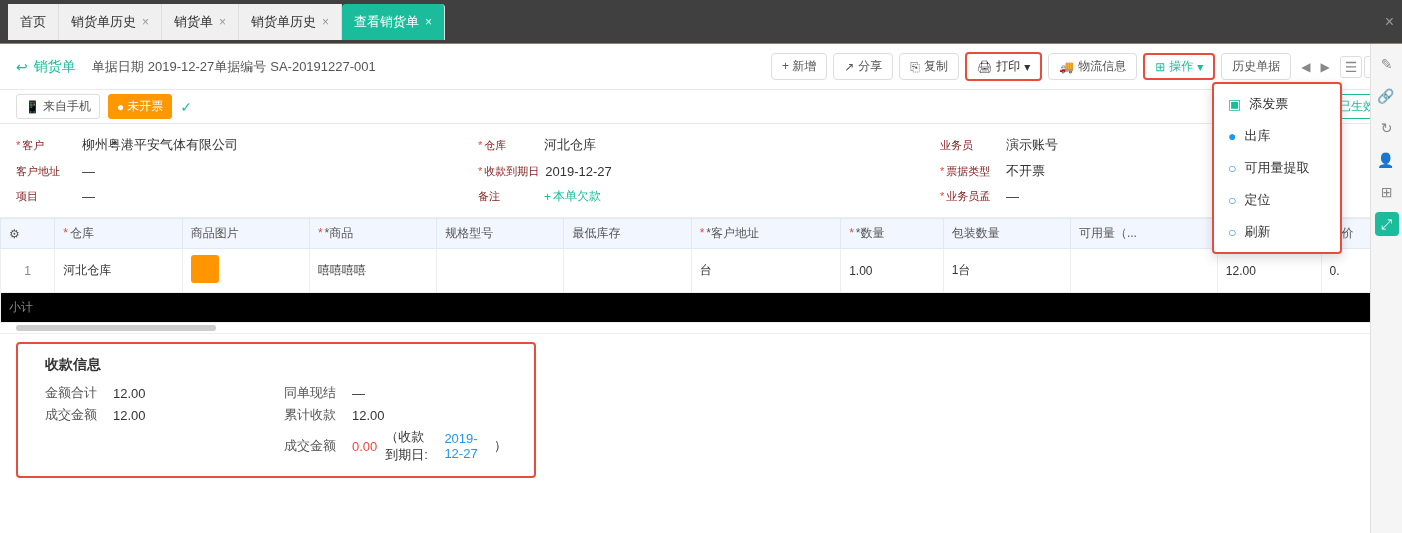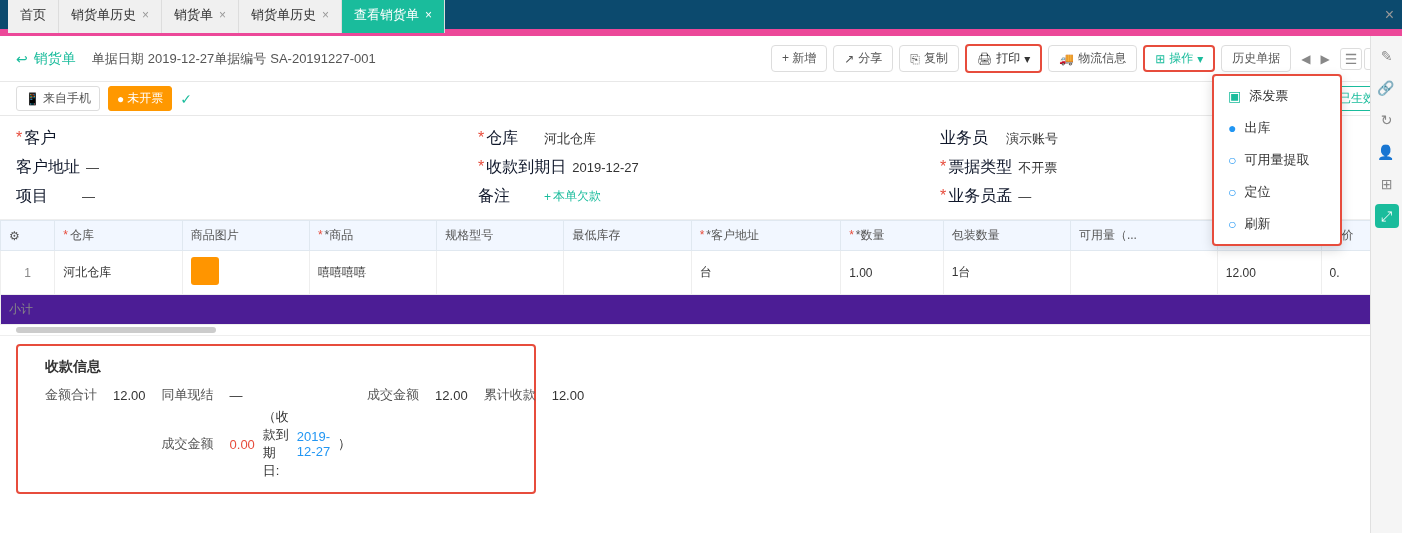--- a/index.html
+++ b/index.html
@@ -1,23 +1,23 @@
 <!DOCTYPE html>
 <html><head>
   <meta charset="utf-8">
   <style>
     * { box-sizing: border-box; margin: 0; padding: 0; }
     body { font-family: 'Microsoft YaHei', Arial, sans-serif; font-size: 13px; background: #f5f5f5; color: #333; overflow: hidden; }
 
     
     .tab-bar {
       display: flex; align-items: center;
-      background: #0c4a6e;
-      border-bottom: 7px solid #ec4899;
-      height: 36px; padding: 0 8px;
+      background: #404040;
+      border-bottom: 1px solid #ec4899;
+      height: 44px; padding: 0 8px;
       position: relative;
     }
     .tab-item {
       display: flex; align-items: center;
       padding: 0 12px; height: 36px;
       cursor: pointer; font-size: 13px;
       border-right: 1px solid #ddd;
       background: #f0f0f0;
       white-space: nowrap;
     }
@@ -98,21 +98,21 @@
     .form-area {
       padding: 12px 16px;
       display: grid; grid-template-columns: 1fr 1fr 1fr;
       gap: 8px 16px;
       border-bottom: 1px solid #eee;
     }
     .form-row {
       display: flex; align-items: center; gap: 6px;
     }
     .form-label {
-      font-size: 16px; color: #0f172a; white-space: nowrap; min-width: 60px;
+      font-size: 11px; color: #7f1d1d; white-space: nowrap; min-width: 60px;
     }
     .form-label.required::before {
       content: '*'; color: #e74c3c; margin-right: 2px;
     }
     .form-value {
       font-size: 13px; color: #333; flex: 1;
     }
     .add-note-btn {
       color: #1abc9c; cursor: pointer; font-size: 12px;
       display: flex; align-items: center; gap: 2px;
@@ -130,21 +130,21 @@
       background: #f2f7ff; padding: 6px 8px;
       border: 1px solid #e0e8f0; text-align: left;
       white-space: nowrap; font-weight: 500; color: #555;
     }
     .data-table th.required::before { content: '*'; color: #e74c3c; margin-right: 2px; }
     .data-table td {
       padding: 6px 8px; border: 1px solid #eee;
       font-size: 12px; white-space: nowrap;
     }
     .data-table tr.data-row td { background: white; }
-    .data-table tr.subtotal-row td { background: #4c1d95; color: #888; }
+    .data-table tr.subtotal-row td { background: #000000; color: #888; }
     .gear-cell { text-align: center; color: #888; }
 
     
     .product-img {
       width: 28px; height: 28px; background: #ff9500;
       display: inline-block; border-radius: 3px;
     }
 
     
     .scroll-thumb {
@@ -155,21 +155,21 @@
     
     .payment-section {
       padding: 12px 27px;
       border: 2px solid #e74c3c;
       margin: 8px 16px;
       border-radius: 4px;
       max-width: 520px;
     }
     .payment-title { font-size: 14px; font-weight: 600; margin-bottom: 10px; }
     .payment-grid {
-      display: grid; grid-template-columns: 1fr 1fr 1fr 1fr;
+      display: grid; grid-template-columns: 1fr 1fr;
       gap: 4px 16px;
     }
     .payment-row { display: flex; align-items: center; gap: 8px; font-size: 13px; }
     .payment-label { color: #555; min-width: 60px; }
     .payment-value { color: #333; }
     .payment-value.orange { color: #e74c3c; }
     .payment-value.blue { color: #2196f3; }
 
     
     .right-sidebar {
@@ -326,20 +326,21 @@
       </button>
       <button class="status-btn effective">
         <span>✓ 已生效</span>
       </button>
     </div>
   </div>
 
   <div class="form-area">
     <div class="form-row">
       <span class="form-label required">客户</span>
+      <span class="form-value">柳州粤港平安气体有限公司</span>
     </div>
     <div class="form-row">
       <span class="form-label required">仓库</span>
       <span class="form-value">河北仓库</span>
     </div>
     <div class="form-row">
       <span class="form-label">业务员</span>
       <span class="form-value">演示账号</span>
     </div>
     <div class="form-row">

